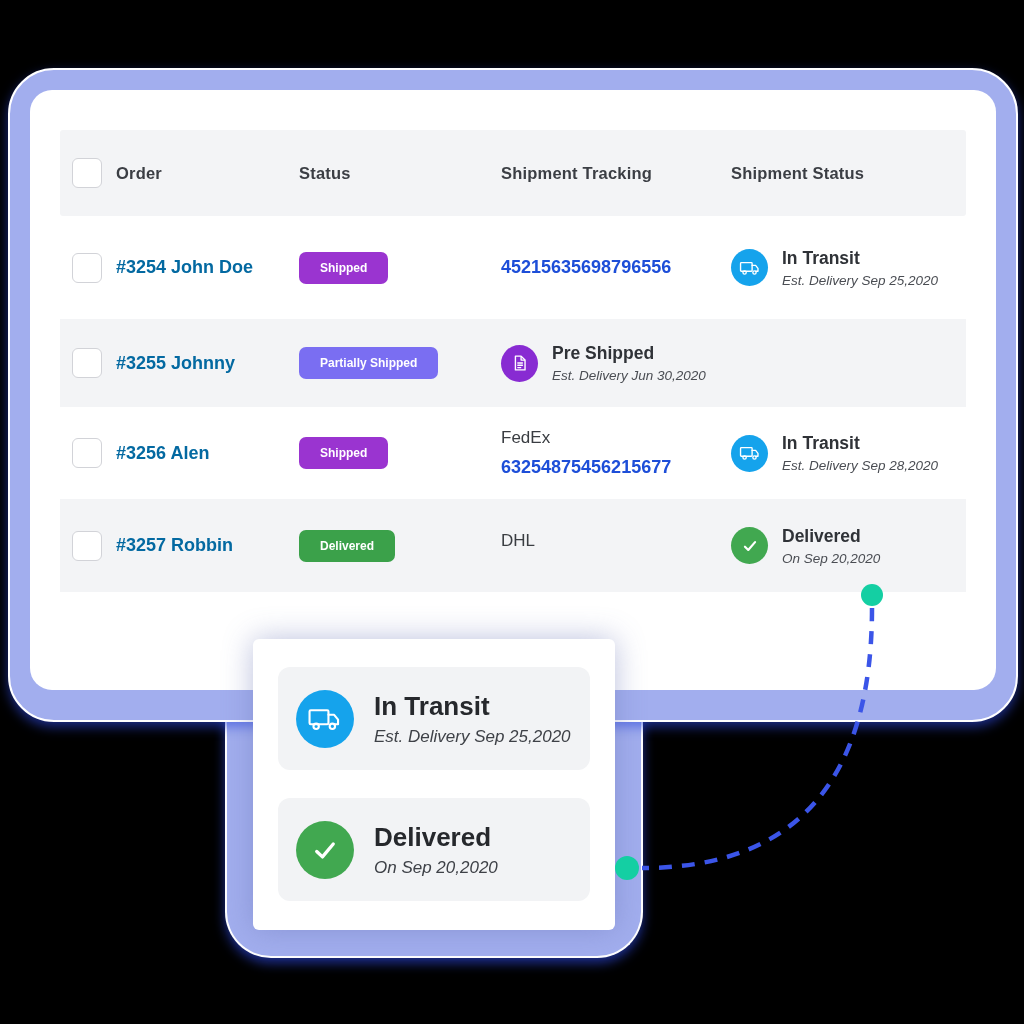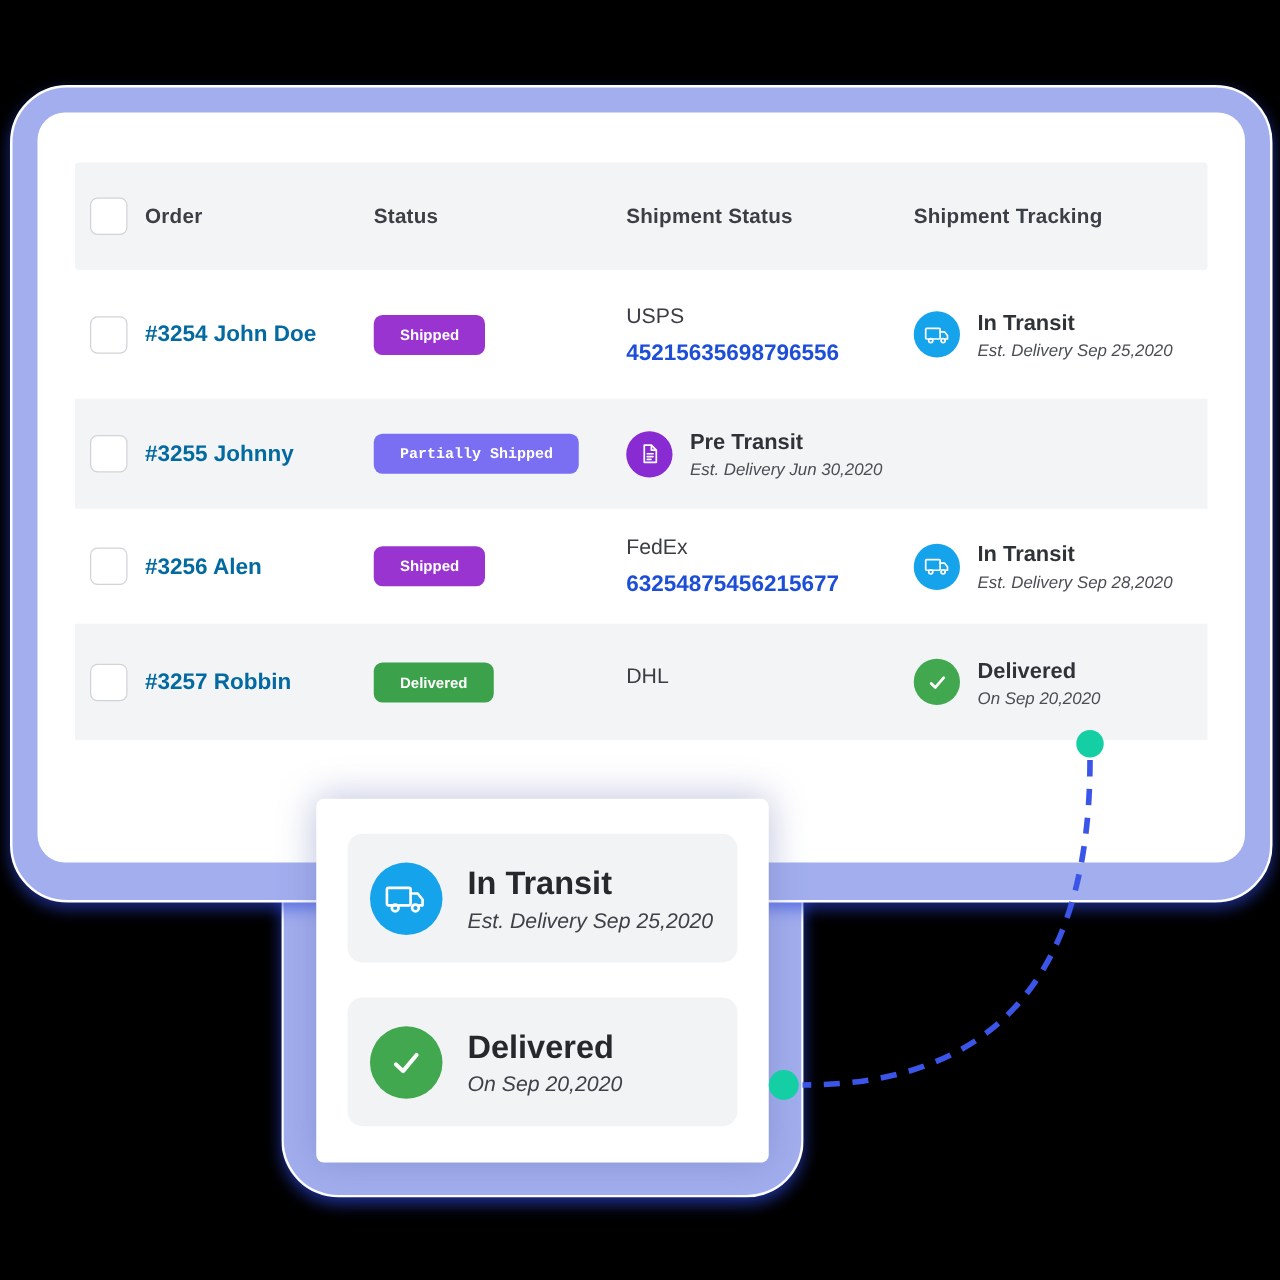--- a/index.html
+++ b/index.html
@@ -27,21 +27,21 @@
   .trow.stripe{background:#f3f4f6;}
   .r1{height:103px}.r2{height:88px}.r3{height:92px}.r4{height:93px}
   .th{font-size:16.5px;font-weight:bold;color:#3b3e44;letter-spacing:.2px;}
   .cb-wrap{padding-left:12px;}
   .checkbox{display:block;width:30px;height:30px;background:#fff;
     border:1px solid #d2d3d8;border-radius:6px;box-sizing:border-box;cursor:pointer;}
   .order-link{font-size:18px;font-weight:bold;color:#0369a1;cursor:pointer;text-align:right;}
   .badge{display:inline-block;padding:9px 21px;border-radius:7px;
     color:#fff;font-size:12px;font-weight:bold;}
   .badge.shipped{background:#9a34d0;}
-  .badge.partial{background:#7a6ef2;font-family:Liberation Mono, monospace;}
+  .badge.partial{background:#7a6ef2;}
   .badge.delivered{background:#3ba14a;}
   .carrier{font-size:17px;color:#3a3d42;margin-bottom:9px;}
   .tracking{font-size:18px;font-weight:bold;color:#1d4ed8;cursor:pointer;}
   .shipcell{display:flex;align-items:center;gap:14px;}
   .circle{width:37px;height:37px;border-radius:50%;display:flex;
     align-items:center;justify-content:center;flex:0 0 auto;}
   .circle.blue{background:#15a3ec;}
   .circle.purple{background:#882bd2;}
   .circle.green{background:#41a850;}
   .circle svg{width:22px;height:22px;}
@@ -77,32 +77,31 @@
   <div class="frame">
     <div class="panel">
       <div class="table">
 
         <div class="trow head">
           <div class="cb-wrap">
             <span class="checkbox"></span>
           </div>
           <div class="th">Order</div>
           <div class="th">Status</div>
+          <div class="th">Shipment Tracking</div>
           <div class="th">Shipment Status</div>
-          <div class="th">Shipment Tracking</div>
         </div>
 
         <div class="trow r1">
           <div class="cb-wrap">
               <span class="checkbox"></span>
             </div>
           <div><span class="order-link">#3254 John Doe</span></div>
           <div><span class="badge shipped">Shipped</span></div>
           <div>
-            <div class="carrier">USPS</div>
             <div class="tracking">45215635698796556</div>
           </div>
           <div class="shipcell">
             <span class="circle blue">
               <svg viewBox="0 0 24 24" fill="none" stroke="#fff" stroke-width="1.5" stroke-linecap="round" stroke-linejoin="round">
                 <rect x="1.7" y="6.2" width="12.6" height="9.3" rx="0.8"></rect>
                 <path d="M14.3 9.2h3.8l2.6 3.2v3.1h-2.4"></path>
                 <circle cx="6.1" cy="16.9" r="1.8"></circle>
                   <circle cx="16.9" cy="16.9" r="1.8"></circle>
               </svg>
@@ -122,21 +121,21 @@
           <div><span class="badge partial">Partially Shipped</span></div>
           <div class="shipcell">
             <span class="circle purple">
               <svg viewBox="0 0 24 24" fill="none" stroke="#fff" stroke-width="1.5" stroke-linejoin="round">
                 <path d="M7 4.5h6.2l4.3 4.3v10.7H7z"></path>
                 <path d="M13.2 4.5v4.3h4.3"></path>
                 <path d="M9.6 12h5M9.6 14.5h5M9.6 17h3.2" stroke-linecap="round"></path>
               </svg>
             </span>
             <div>
-              <div class="ship-title">Pre Transit</div>
+              <div class="ship-title">Pre Shipped</div>
               <div class="ship-note">Est. Delivery Jun 30,2020</div>
             </div>
           </div>
         </div>
 
         <div class="trow r3">
           <div class="cb-wrap">
               <span class="checkbox"></span>
             </div>
           <div><span class="order-link">#3256 Alen</span></div>

